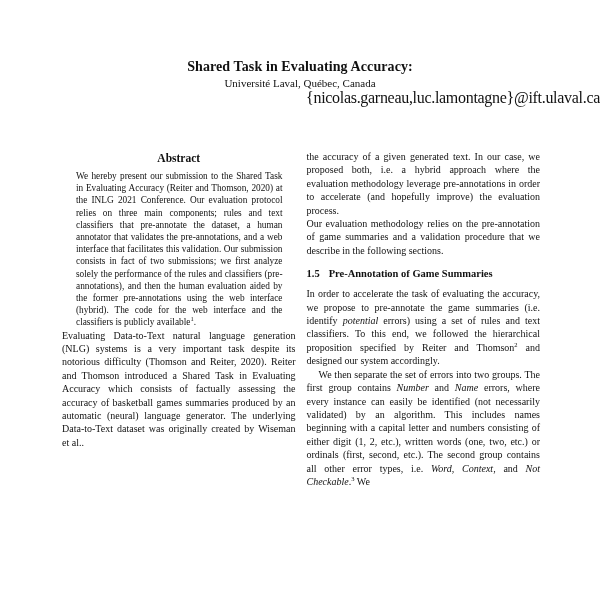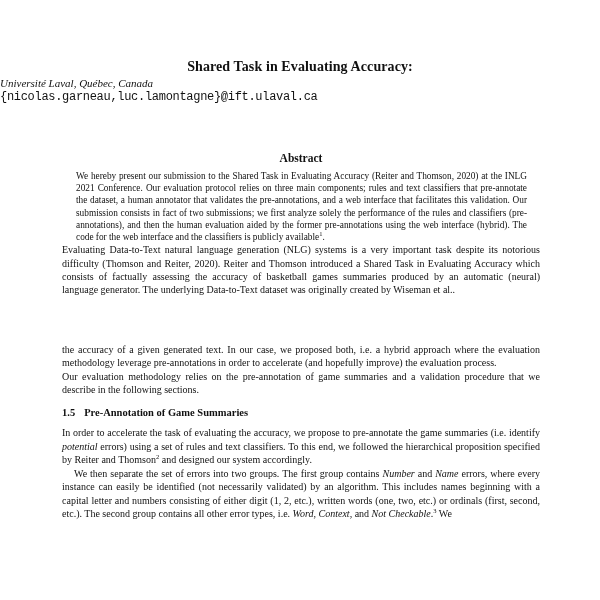--- a/index.html
+++ b/index.html
@@ -30,39 +30,37 @@
     letter-spacing: 0.1px;
   }
   .authors {
     margin-top: 27px;
     text-align: center;
     font-size: 12px;
     line-height: 14px;
     font-weight: bold;
   }
   .affiliation {
-    text-align: left;
+    text-align: center;
     font-size: 11px;
     line-height: 14px;
-    font-style: italic;
   }
   .email {
-    text-align: left;
-    font-family: Liberation Mono, monospace;
-    font-size: 12px;
+    text-align: right;
+    font-family: Liberation Serif, serif;
+    font-size: 16px;
     line-height: 15px;
     letter-spacing: -0.3px;
   }
   
   .columns {
     display: flex;
-    gap: 1px;
+    gap: 11px;
     padding: 0 60px 0 62px;
     box-sizing: border-box;
-    flex-direction: column;
   }
   .col { flex: 1 1 0; min-width: 0; }
   .col-left  {}
   .col-right { padding-top: 45px; }
 
   p {
     margin: 0;
     font-size: 10px;
     line-height: 13.4px;
     text-align: justify;

